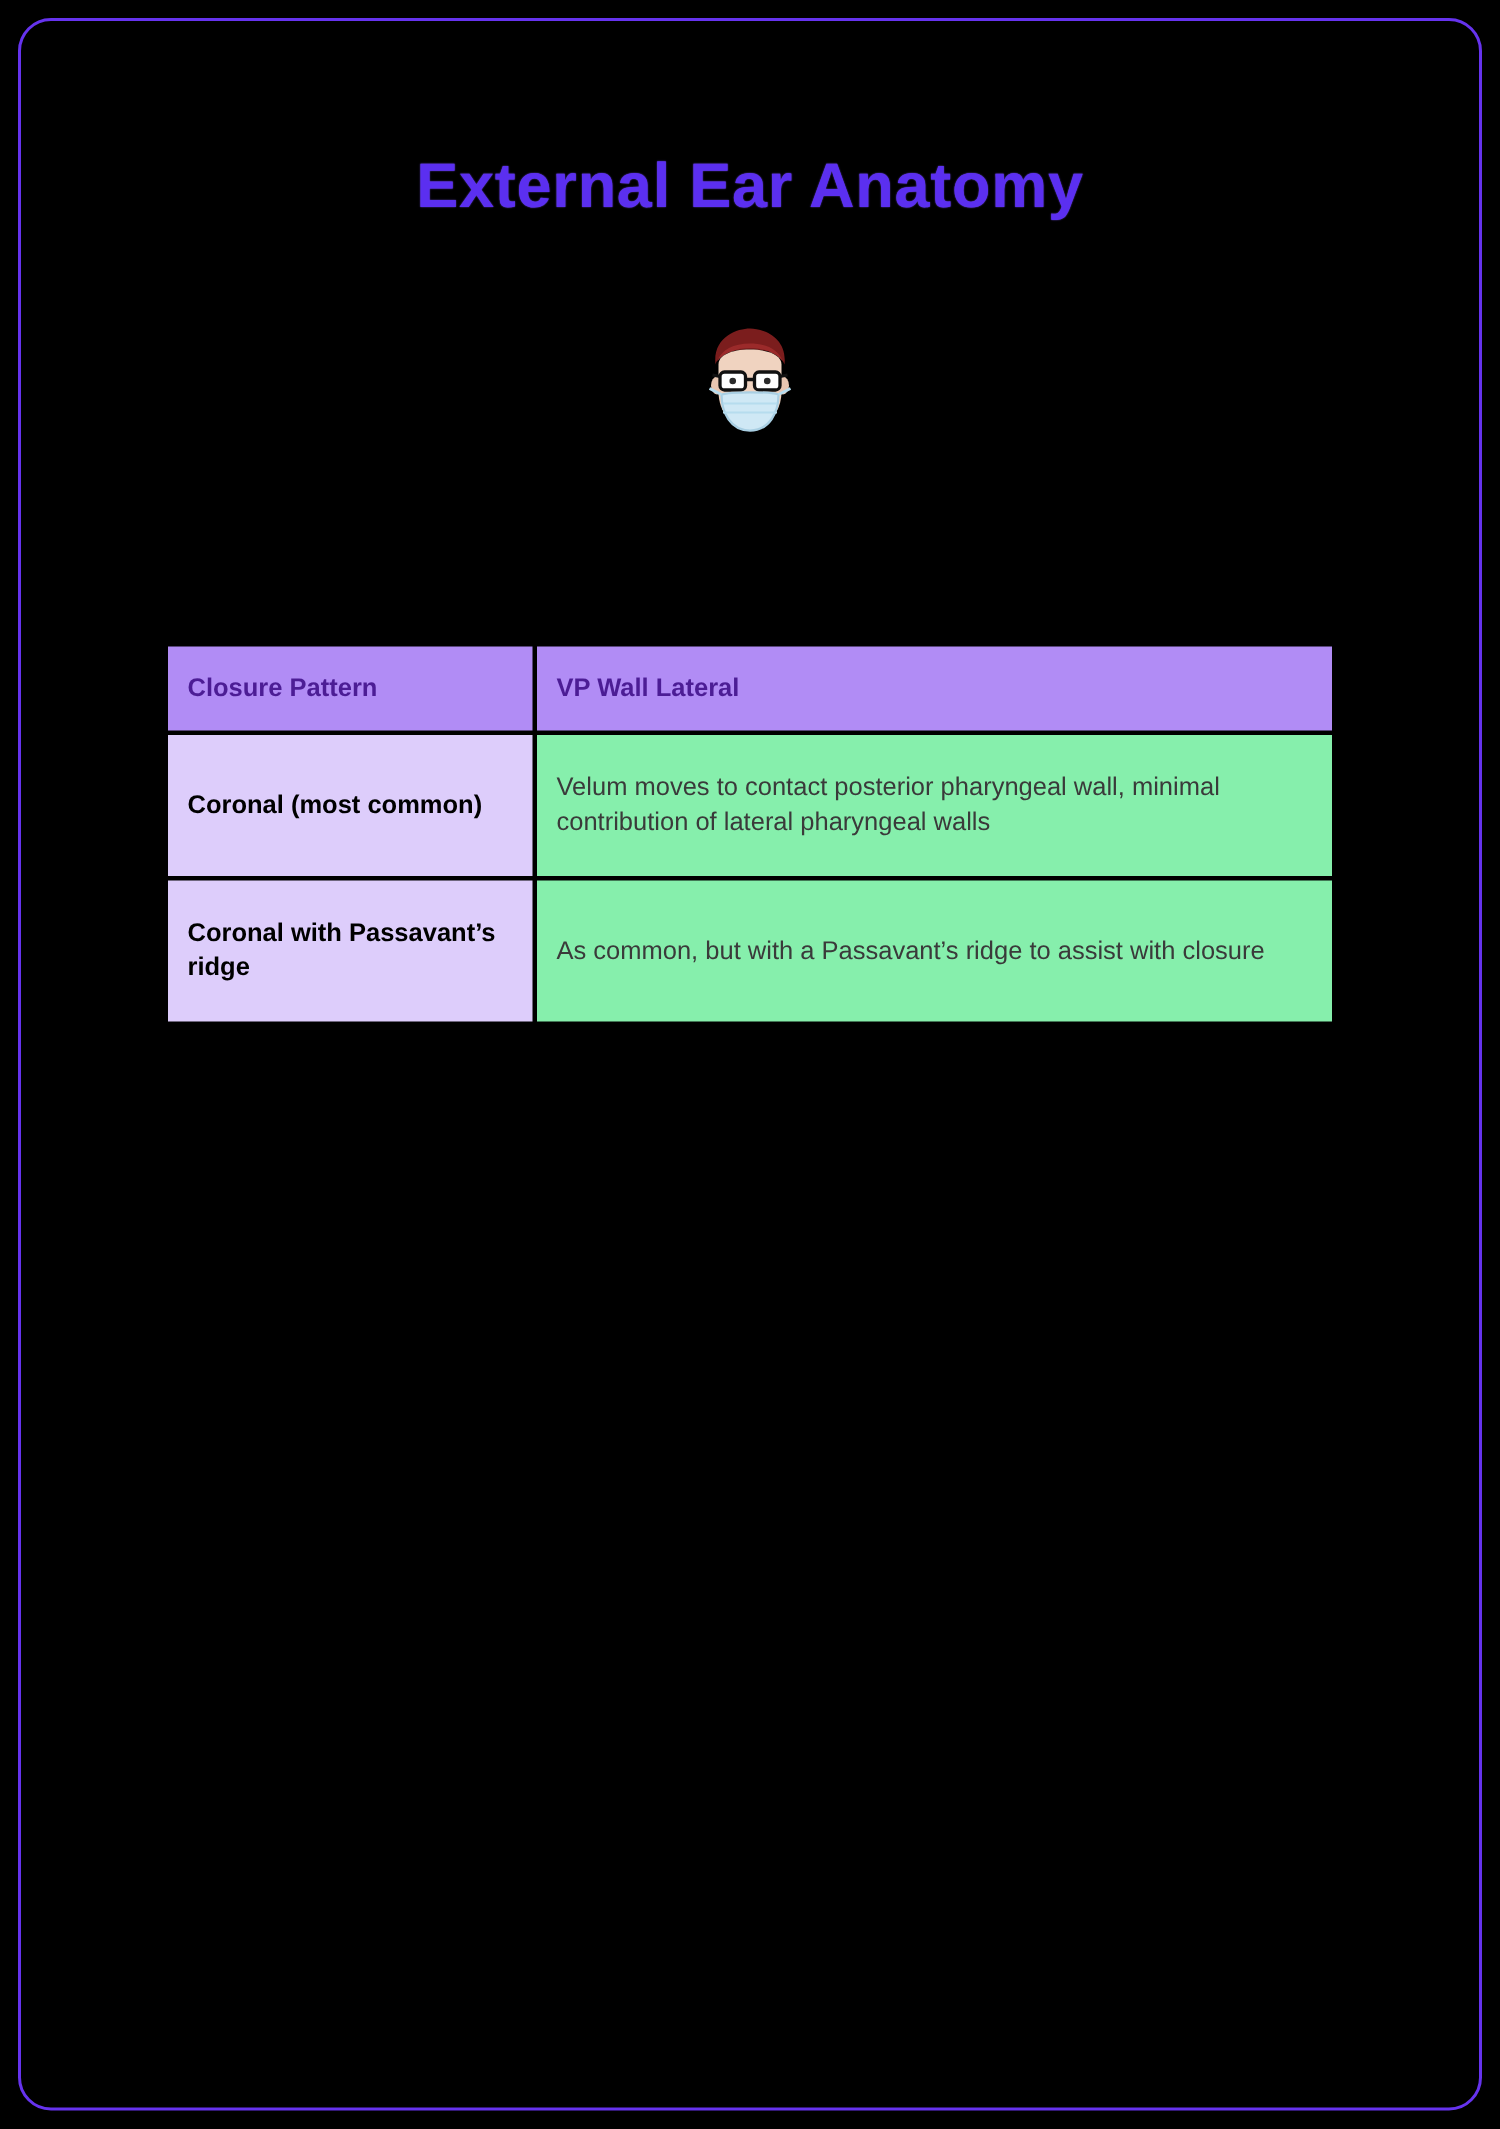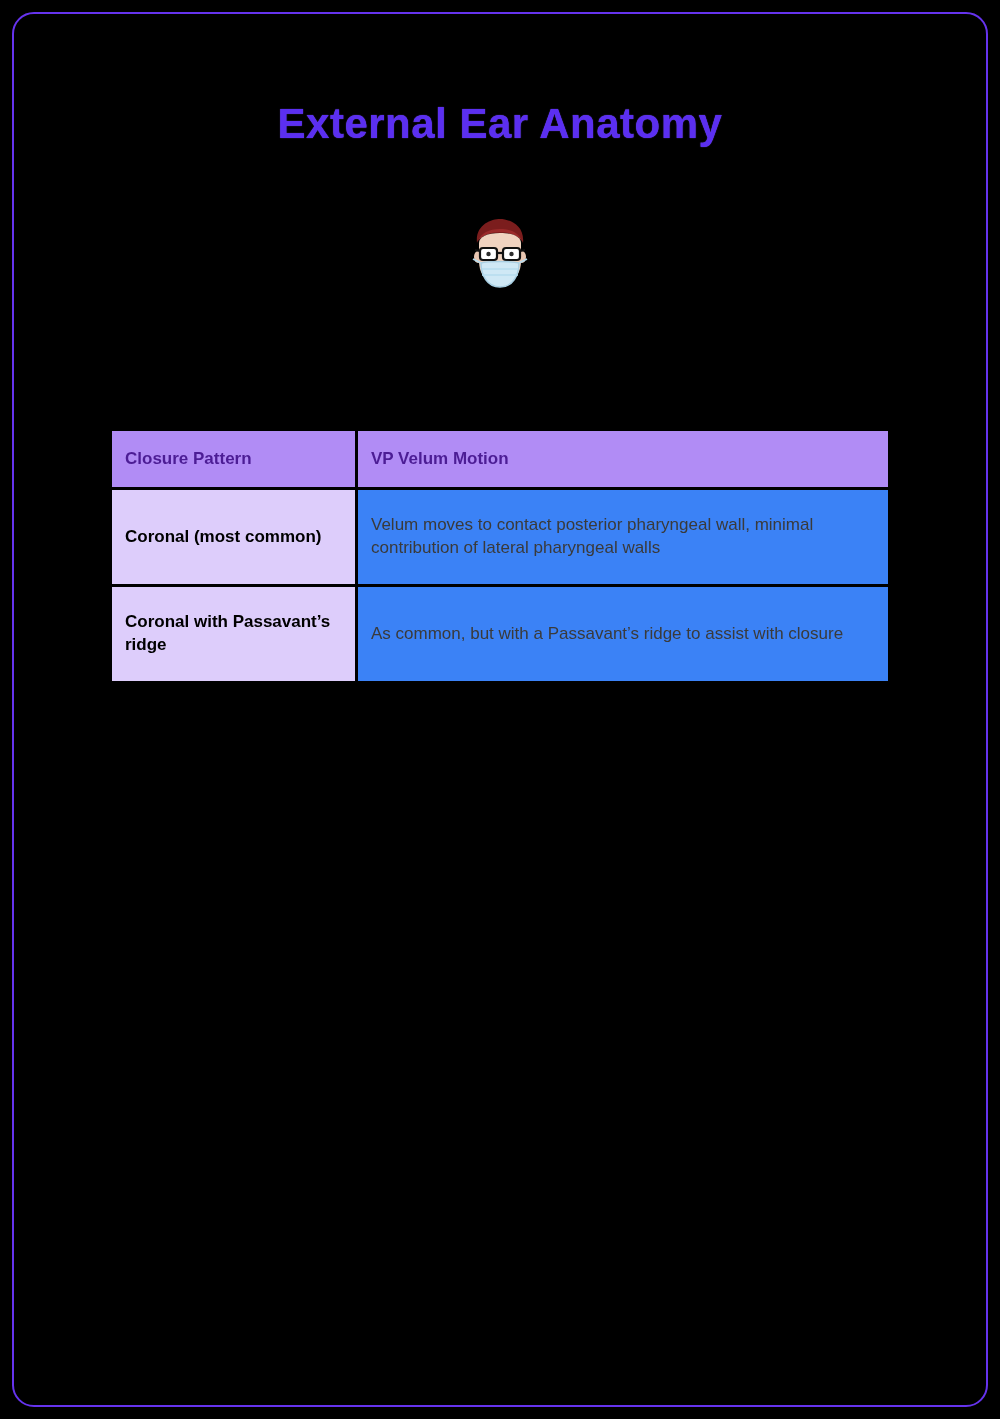--- a/index.html
+++ b/index.html
@@ -100,21 +100,21 @@
   table.vp-table td.key {
     background: #ddcdfb;
     color: #000000;
     font-size: 17px;
     font-weight: bold;
     line-height: 1.35;
     width: 243px;
   }
 
   table.vp-table td.val {
-    background: #3b82f6;
+    background: #86efac;
     color: #3a3a3a;
     font-size: 17px;
     font-weight: normal;
     line-height: 1.35;
   }
 
   table.vp-table tr.body-row td {
     height: 94px;
   }
 
@@ -162,21 +162,21 @@
 
     <div class="table-wrap">
       <table class="vp-table">
         <colgroup>
           <col class="col-key">
           <col>
         </colgroup>
         <thead>
           <tr>
             <th>Closure Pattern</th>
-            <th>VP Velum Motion</th>
+            <th>VP Wall Lateral</th>
           </tr>
         </thead>
         <tbody>
           <tr class="body-row">
             <td class="key">Coronal (most common)</td>
             <td class="val">Velum moves to contact posterior pharyngeal wall, minimal contribution of lateral pharyngeal walls</td>
           </tr>
           <tr class="body-row">
             <td class="key">Coronal with Passavant’s ridge</td>
             <td class="val">As common, but with a Passavant’s ridge to assist with closure</td>

